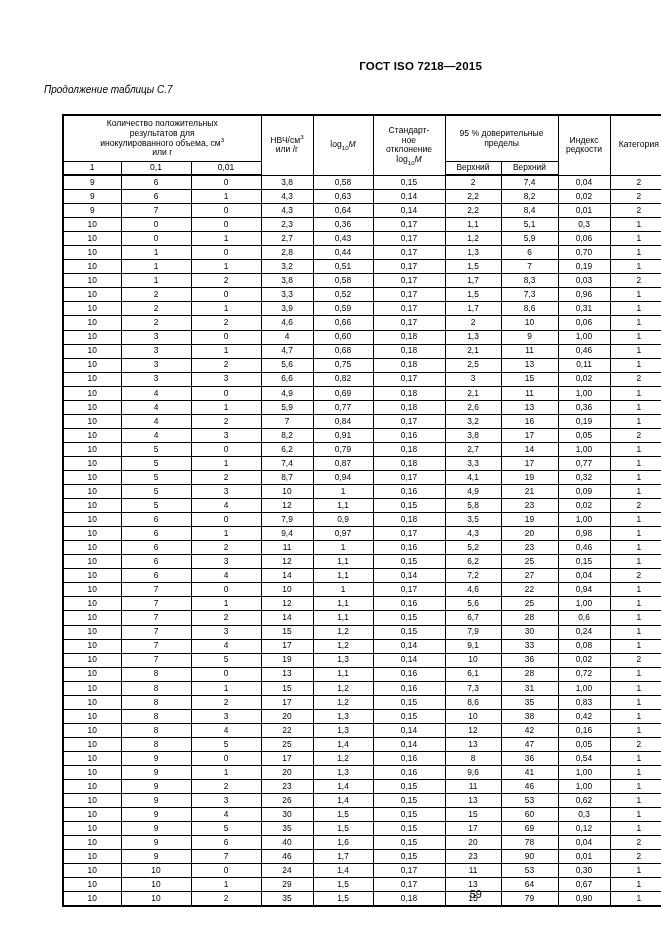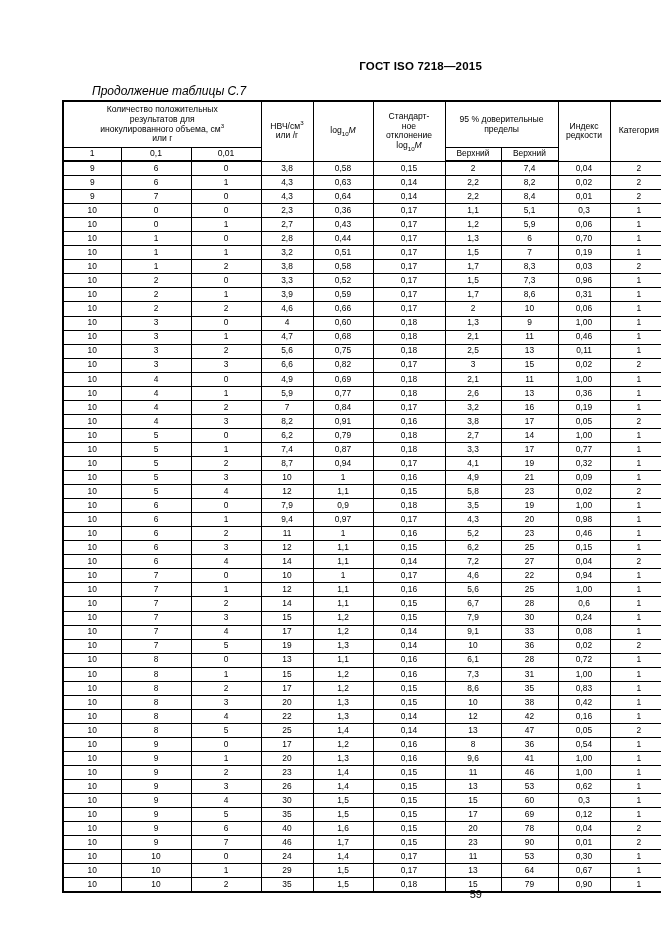--- a/index.html
+++ b/index.html
@@ -29,29 +29,28 @@
     top: 60px;
     font-size: 11.5px;
     font-weight: bold;
     letter-spacing: 0.2px;
     white-space: nowrap;
   }
   .table-caption {
     position: absolute;
     left: 44px;
     top: 84px;
-    font-size: 12px;
+    font-size: 10px;
     font-style: italic;
     white-space: nowrap;
-    margin-left: 48px;
   }
   .tbl-wrap {
     position: absolute;
     left: 44px;
-    top: 100px;
+    top: 114px;
     width: 573px;
     padding-left: 18px;
   }
   table.mpn {
     border-collapse: collapse;
     table-layout: fixed;
     width: 573px;
     font-size: 8.2px;
   }
   table.mpn td, table.mpn th {

